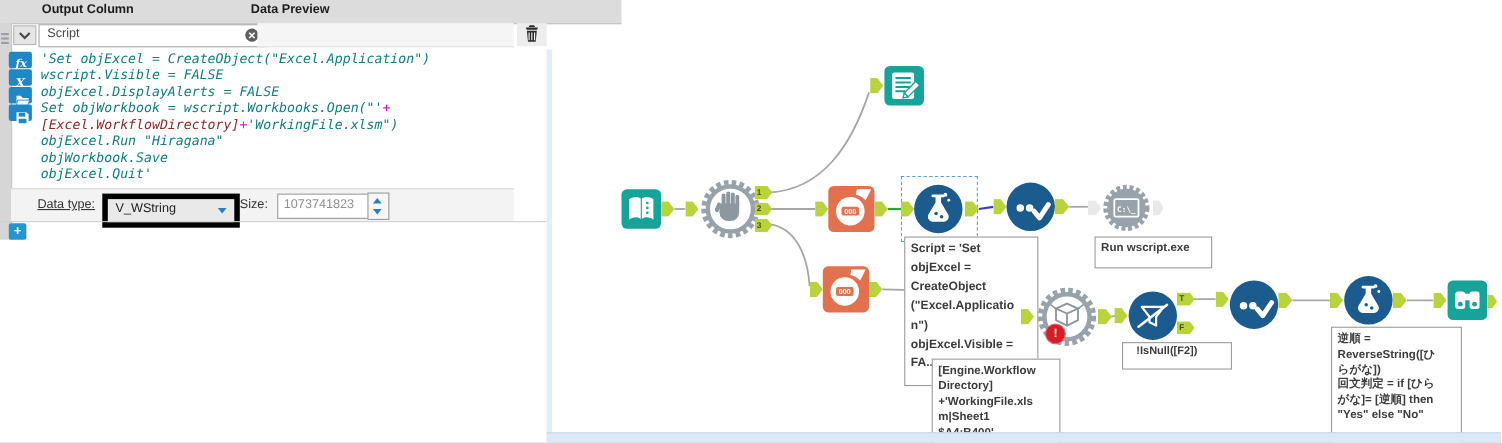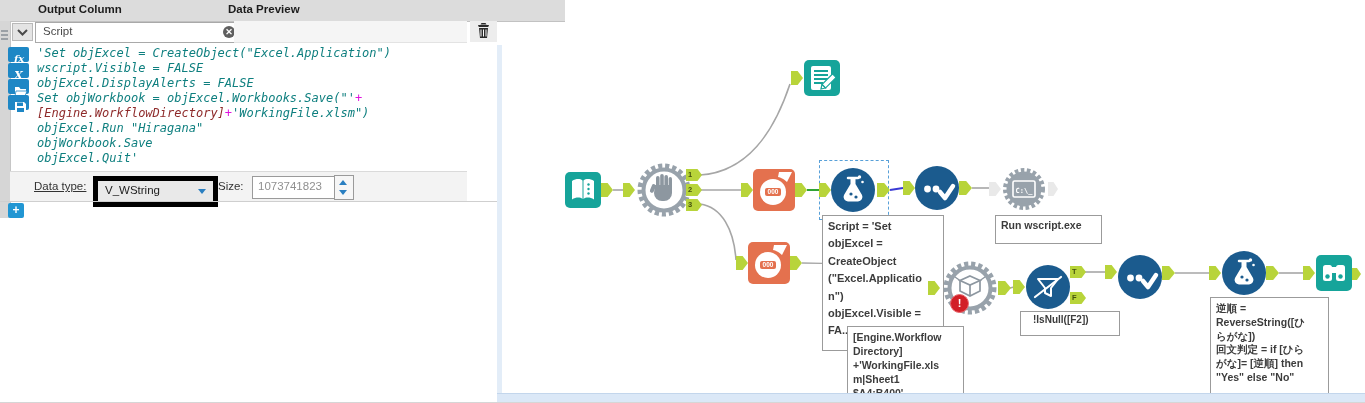--- a/index.html
+++ b/index.html
@@ -112,22 +112,22 @@
         <path d="M1,1 h9 l2,2 v8 h-11 Z" fill="#fff"></path>
         <rect x="3" y="1.5" width="6" height="3.5" fill="#1e87c5"></rect>
         <rect x="3" y="7" width="7" height="4" fill="#1e87c5"></rect>
       </svg>
     </button>
 
     <div class="code">
         <div class="code-line"><span>'Set objExcel = CreateObject("Excel.Application")</span></div>
         <div class="code-line"><span>wscript.Visible = FALSE</span></div>
         <div class="code-line"><span>objExcel.DisplayAlerts = FALSE</span></div>
-        <div class="code-line"><span>Set objWorkbook = objExcel.Workbooks.Save("'</span><span class="c-op">+</span></div>
-        <div class="code-line"><span class="c-var">[Engine.WorkflowDirectory]</span><span class="c-op">+</span><span>'WorkingFile.xlsm")</span></div>
+        <div class="code-line"><span>Set objWorkbook = wscript.Workbooks.Open("'</span><span class="c-op">+</span></div>
+        <div class="code-line"><span class="c-var">[Excel.WorkflowDirectory]</span><span class="c-op">+</span><span>'WorkingFile.xlsm")</span></div>
         <div class="code-line"><span>objExcel.Run "Hiragana"</span></div>
         <div class="code-line"><span>objWorkbook.Save</span></div>
         <div class="code-line"><span>objExcel.Quit'</span></div>
       </div>
 
     <div class="dtrow">
       <span class="dt-label">Data type:</span>
       <div class="dd">
         <span>V_WString</span>
         <i class="dd-arrow"></i>

